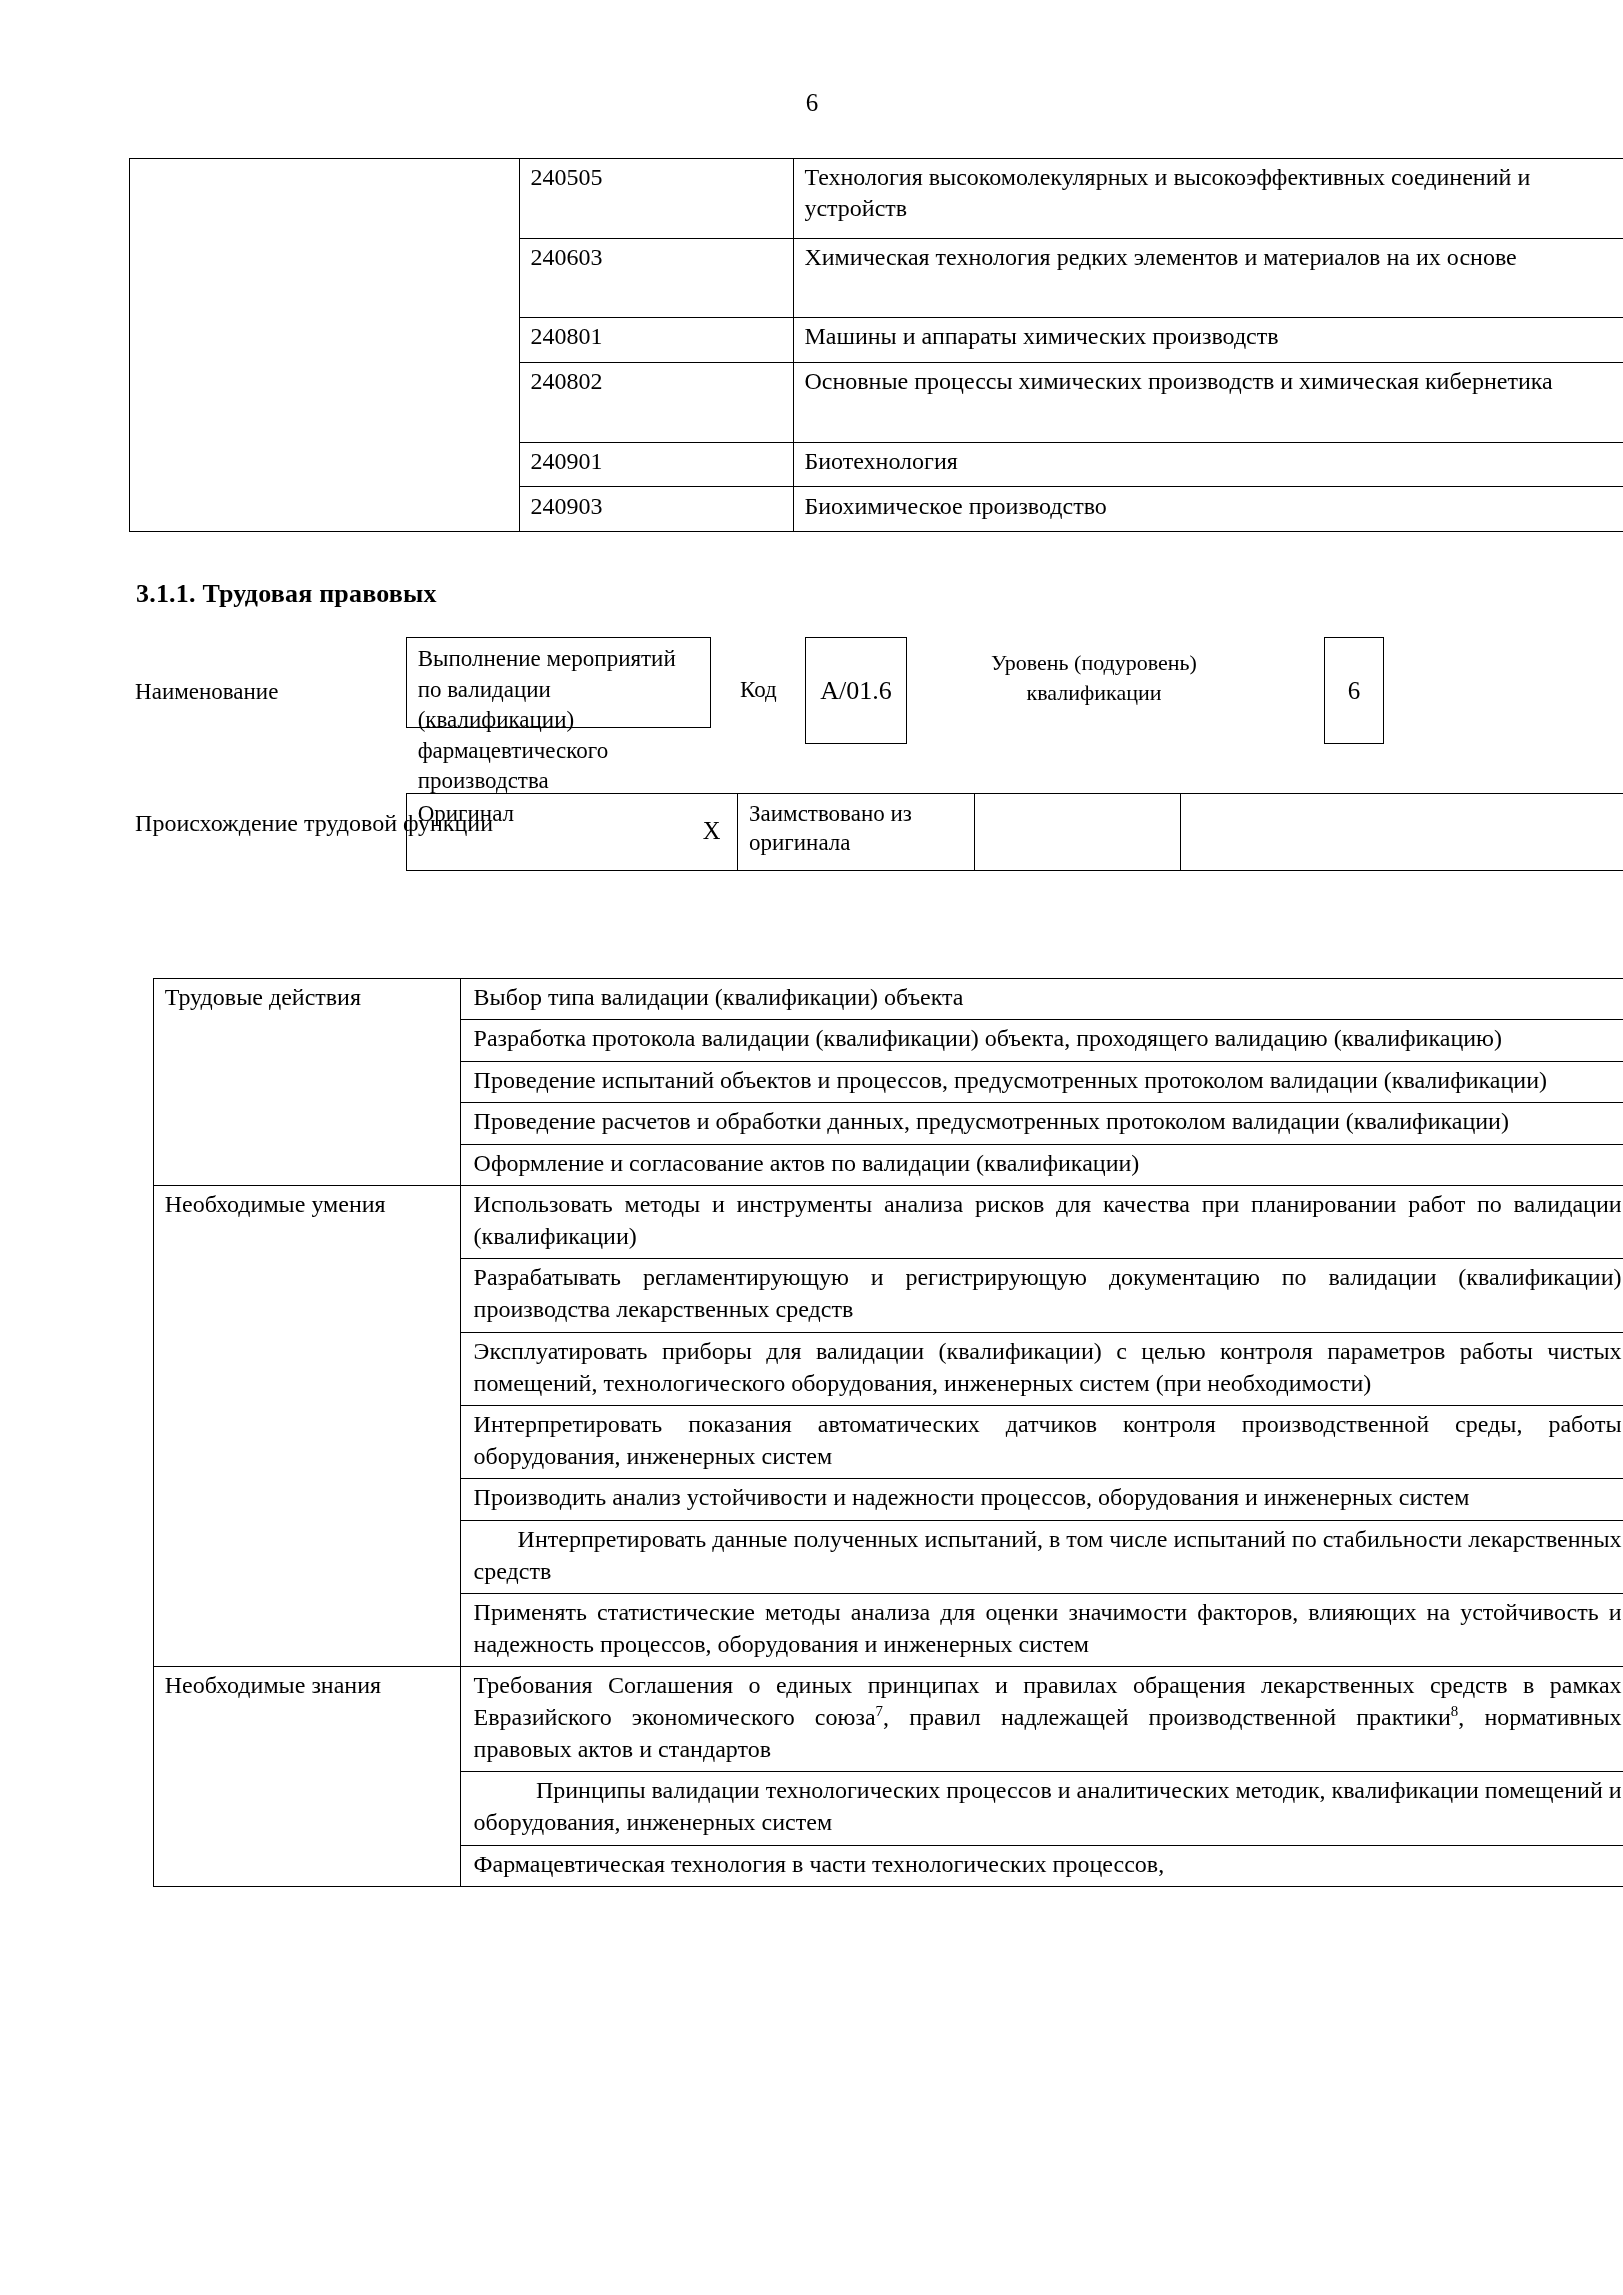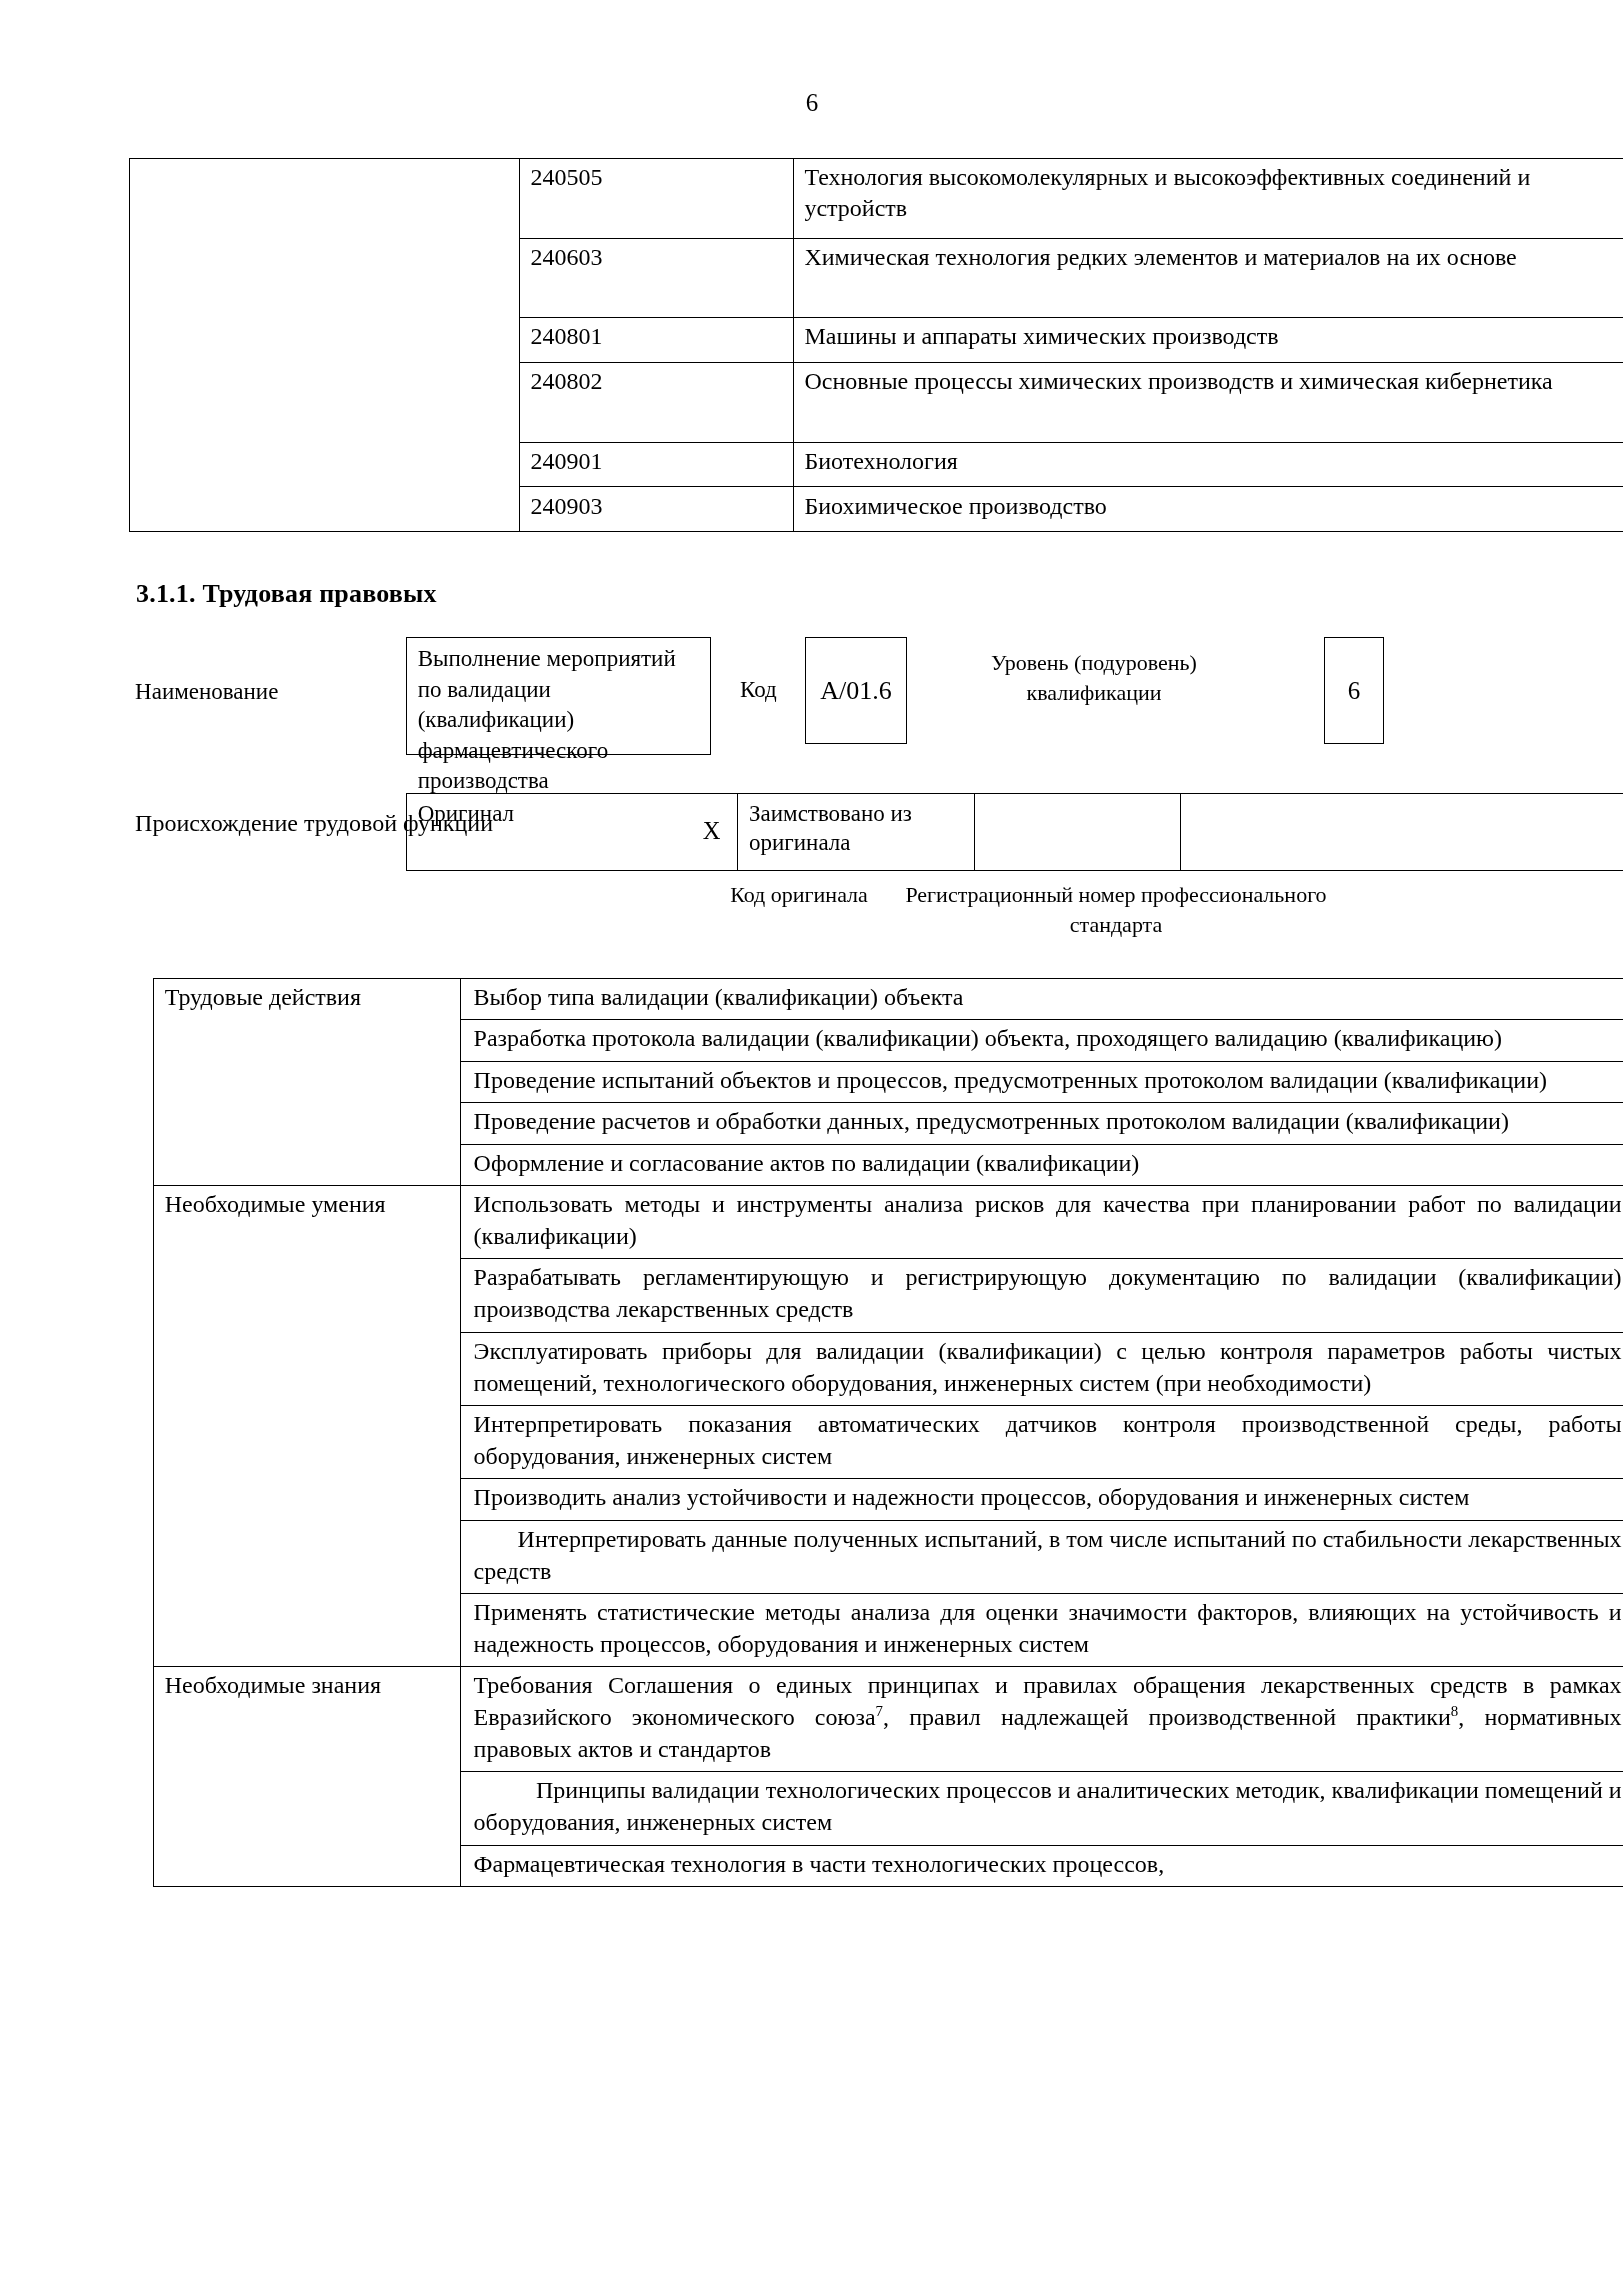--- a/index.html
+++ b/index.html
@@ -82,21 +82,21 @@
     position: absolute;
     left: 6.1px;
     top: 42px;
     font-size: 23px;
   }
   .fn-name-box {
     position: absolute;
     left: 277px;
     top: 0px;
     width: 305px;
-    height: 118px;
+    height: 91px;
     border: 1.5px solid #000;
     padding: 6.1px 7.7px 0 10.7px;
     box-sizing: border-box;
     font-size: 23px;
     line-height: 1.33;
   }
   .fn-code-label {
     position: absolute;
     left: 611px;
     top: 40px;
@@ -297,24 +297,20 @@
             <span class="origin-x">X</span>
           </td>
           <td class="cell-borrowed">Заимствовано из оригинала</td>
           <td class="cell-code"></td>
           <td class="cell-reg"></td>
         </tr>
       </tbody>
     </table>
   </div>
 
-  <div class="origin-caption">
-    <div class="cap-code">Код оригинала</div>
-    <div class="cap-reg">Регистрационный номер профессионального стандарта</div>
-  </div>
 
   <table class="req-table">
     <tbody>
 
       <tr>
         <td class="req-head" rowspan="5">Трудовые действия</td>
         <td class="req-body nojust">Выбор типа валидации (квалификации) объекта</td>
       </tr>
       <tr>
         <td class="req-body">Разработка протокола валидации (квалификации) объекта, проходящего валидацию (квалификацию)</td>

